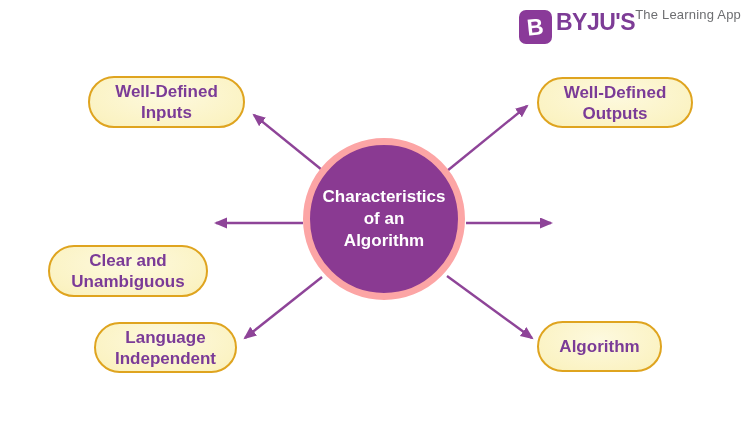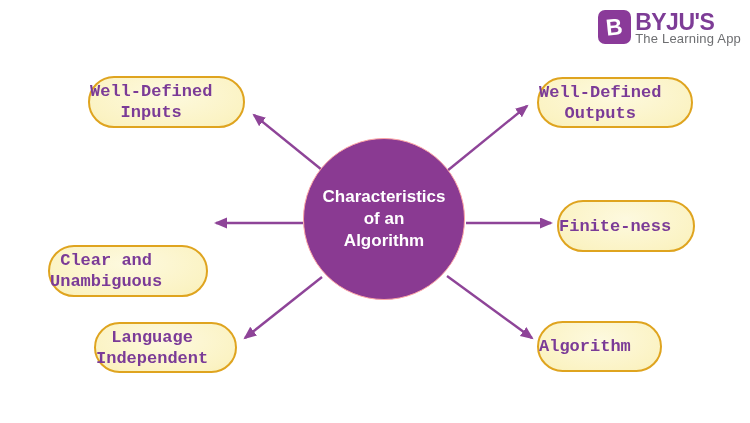--- a/index.html
+++ b/index.html
@@ -22,44 +22,43 @@
     width: 750px;
     height: 423px;
   }
   
   .center-circle {
     position: absolute;
     left: 303px; top: 138px;
     width: 162px; height: 162px;
     border-radius: 50%;
     background: #8a3a92;
-    border: 1px solid #fca5a5;
+    border: 7px solid #fca5a5;
     display: flex;
     align-items: center;
     justify-content: center;
     text-align: center;
   }
   .center-label {
     color: #ffffff;
     font-weight: bold;
     font-size: 17px;
     line-height: 22px;
     white-space: pre-line;
   }
   
   .bubble {
     position: absolute;
     border: 2px solid #dfa41f;
     border-radius: 26px;
     background: radial-gradient(ellipse at 50% 35%, #fdf9df 0%, #fbf3c4 75%, #f9f0b8 100%);
     display: flex;
     align-items: center;
-    justify-content: flex-start;
+    justify-content: center;
     text-align: center;
-    font-family: Liberation Mono, monospace;
   }
   .bubble-label {
     color: #7b3b97;
     font-weight: bold;
     font-size: 17px;
     line-height: 21px;
     white-space: pre-line;
   }
   .b-inputs   { left:  88px; top:  76px; width: 157px; height: 52px; }
   .b-outputs  { left: 537px; top:  77px; width: 156px; height: 51px; }
@@ -83,21 +82,21 @@
     align-items: center;
     justify-content: center;
   }
   .logo-b {
     color: #ffffff;
     font-weight: bold;
     font-size: 23px;
     transform: rotate(-6deg);
     line-height: 1;
   }
-  .logo-text { display: flex; flex-direction: column; }
+  .logo-text { display: flex; flex-direction: row; }
   .logo-name {
     color: #7d3c96;
     font-weight: bold;
     font-size: 23px;
     line-height: 24px;
     letter-spacing: -0.5px;
   }
   .logo-tagline {
     color: #6d6e71;
     font-size: 13px;
@@ -135,23 +134,20 @@
 Inputs</div>
   </div>
   <div class="bubble b-outputs">
     <div class="bubble-label">Well-Defined
 Outputs</div>
   </div>
   <div class="bubble b-clear">
     <div class="bubble-label">Clear and
 Unambiguous</div>
   </div>
-  <div class="bubble b-finite">
-    <div class="bubble-label">Finite-ness</div>
-  </div>
   <div class="bubble b-language">
     <div class="bubble-label">Language
 Independent</div>
   </div>
   <div class="bubble b-feasible">
     <div class="bubble-label">Algorithm</div>
   </div>
 
   <div class="logo">
     <div class="logo-badge">

